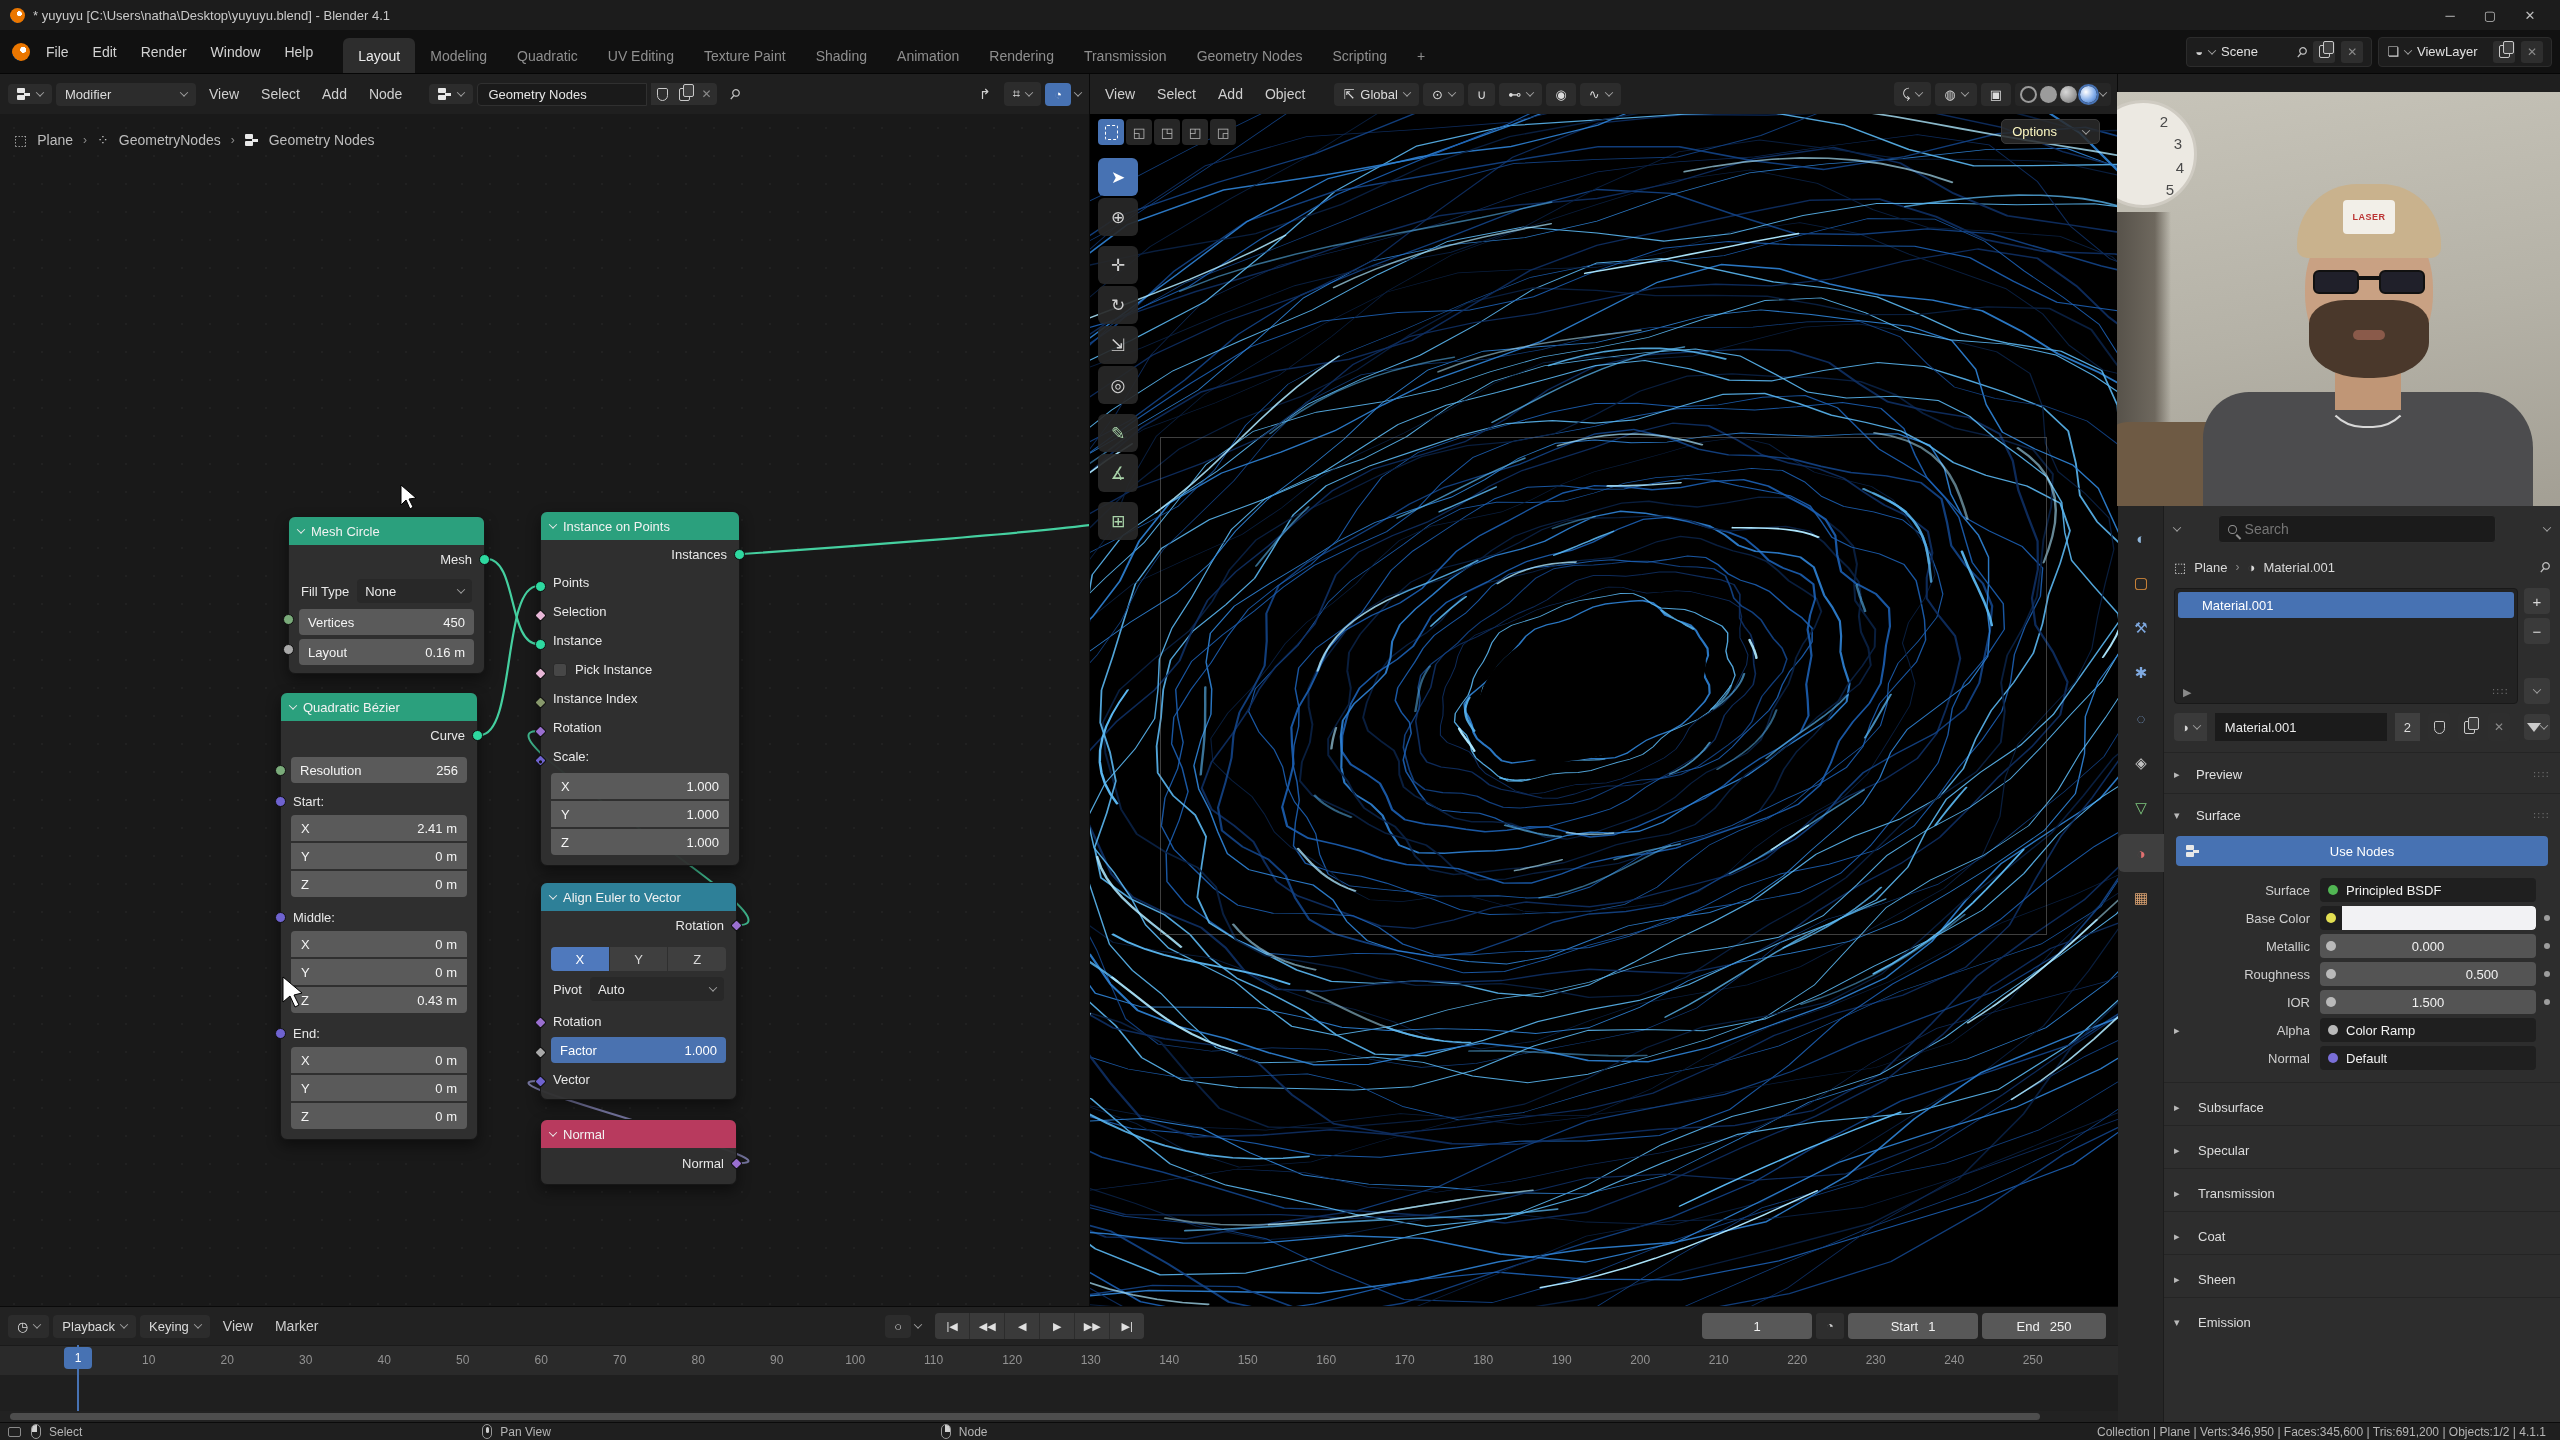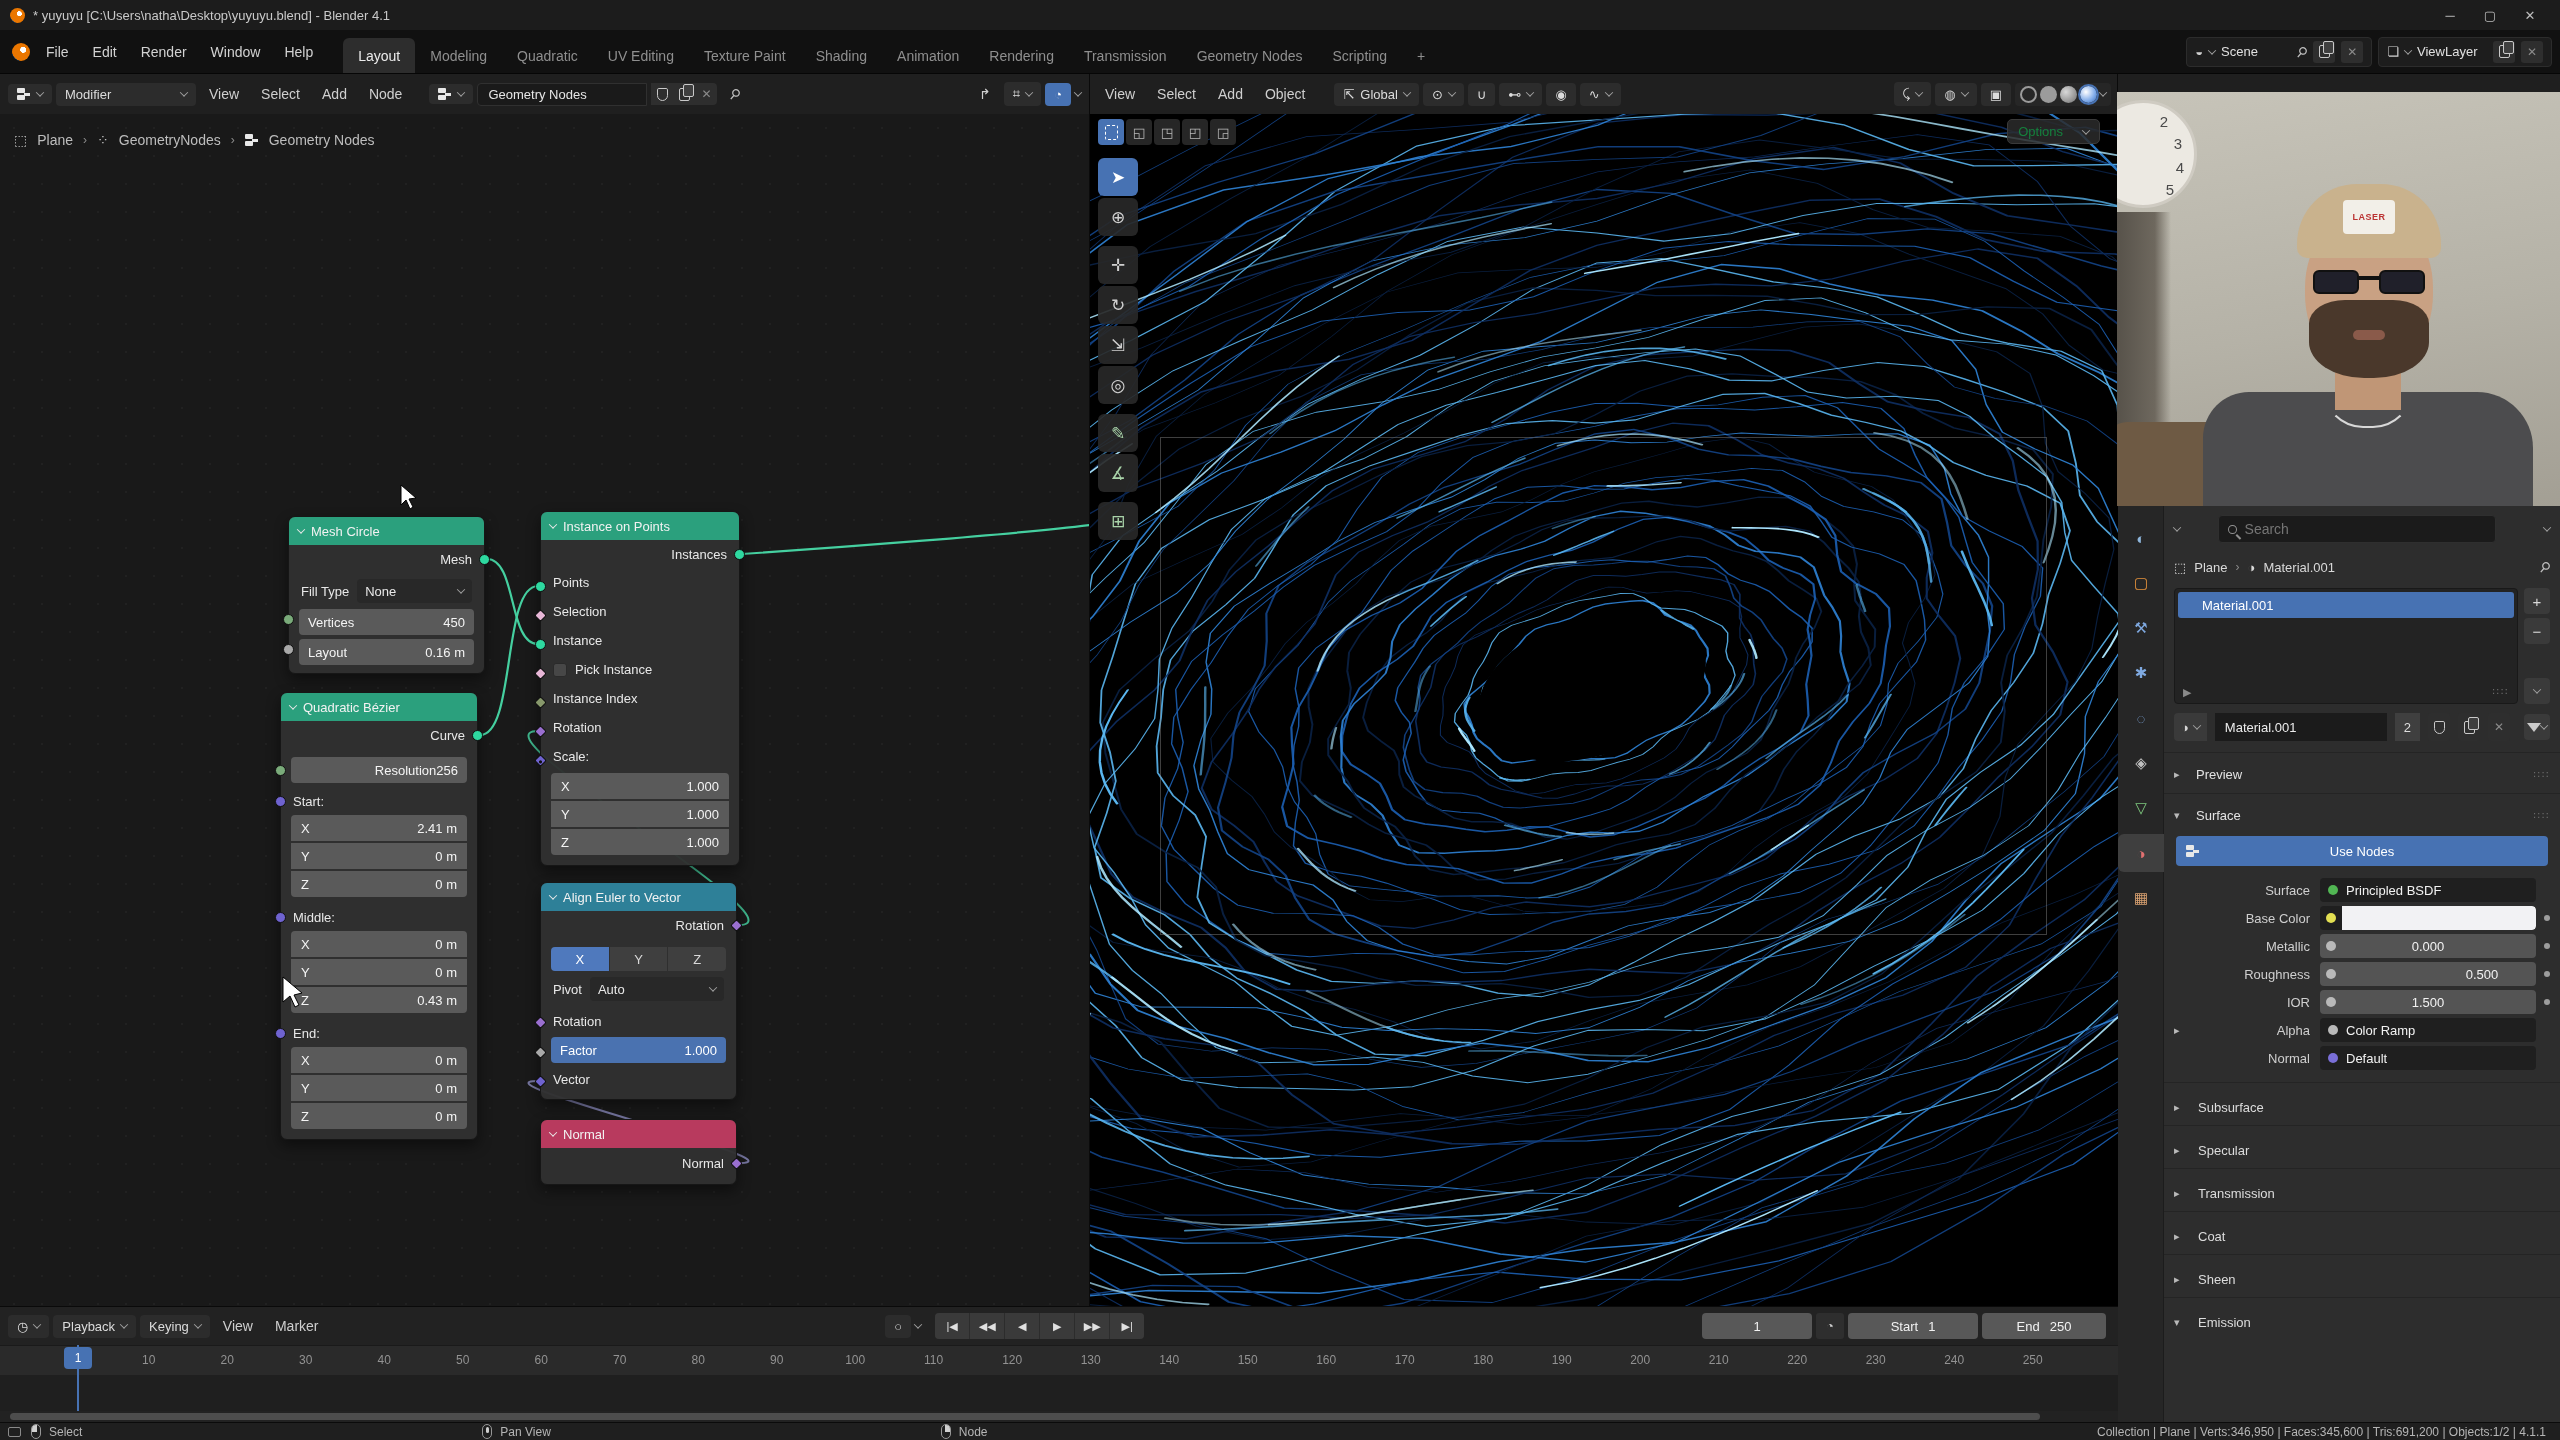--- a/index.html
+++ b/index.html
@@ -96,22 +96,22 @@
   
   .viewport { position:absolute; left:1090px; top:114px; width:1028px; height:1192px; background:#000;
     overflow:hidden; }
   .selmodes { position:absolute; left:8px; top:5px; display:flex; gap:2px; z-index:5; }
   .selmode { width:26px; height:26px; background:#262626; border-radius:4px; display:flex;
     align-items:center; justify-content:center; color:#b9b9b9; font-size:13px; }
   .selmode.active { background:#4772b3; color:#fff; }
   .selmode.active .dashsq { border-color:#fff; }
   .dashsq { width:13px; height:15px; border:1px dashed #b9b9b9; border-radius:2px; }
   .optionsbtn { position:absolute; right:18px; top:5px; z-index:5; display:flex; align-items:center;
-    gap:20px; background:#2b2b2bd9; border:1px solid #3a3a3a; border-radius:5px; padding:4px 10px;
-    color:#15803d; }
+    gap:26px; background:#2b2b2bd9; border:1px solid #3a3a3a; border-radius:5px; padding:4px 10px;
+    color:#fef9c3; }
   .vtoolbar { position:absolute; left:8px; top:44px; display:flex; flex-direction:column; gap:2px; z-index:5; }
   .vtool { width:40px; height:38px; background:rgba(40,40,40,.92); border-radius:6px; display:flex;
     align-items:center; justify-content:center; color:#cfcfcf; font-size:17px; }
   .vtool.active { background:#4772b3; color:#fff; }
   .vtool.gap { margin-top:8px; }
   .vtool.green { color:#a9d3a9; }
   .renderborder { position:absolute; left:70px; top:323px; width:887px; height:498px;
     border:1px solid rgba(140,140,140,.45); z-index:2; }
 
   
@@ -417,21 +417,21 @@
   </div>
 
   <div class="node" style="left:280px;top:578px;width:198px;padding-bottom:10px;">
     <div class="nhead" style="background:#2ba07d;">
       <span class="chv"></span>
         <span>Quadratic Bézier</span>
       </div>
     <div class="nrow out">
         <span>Curve</span>
       </div>
-    <div class="nfield" style="margin-top:8px;justify-content:flex-end;">
+    <div class="nfield" style="margin-top:8px;">
       <span>Resolution</span>
       <span>256</span>
       </div>
     <div class="nrow" style="margin-top:6px;height:24px;">
         <span>Start:</span>
       </div>
     <div class="vecstack">
       <div class="vrow">
           <span>X</span>
           <span>2.41 m</span>

